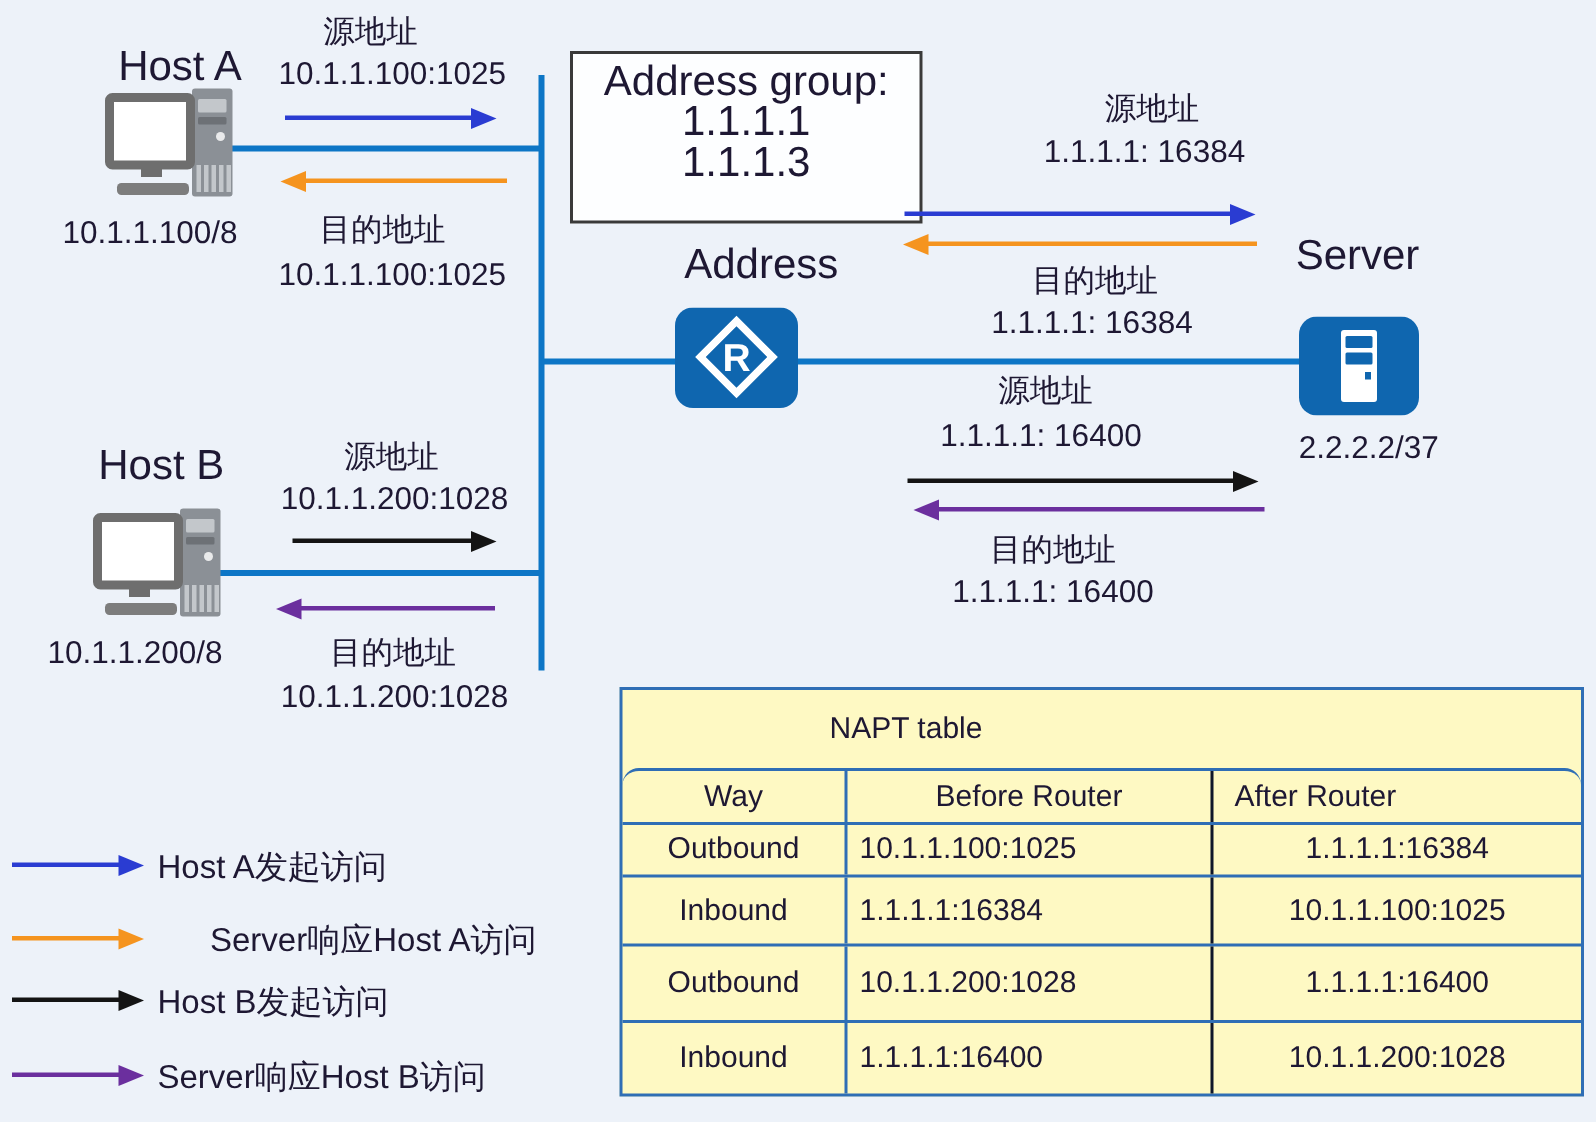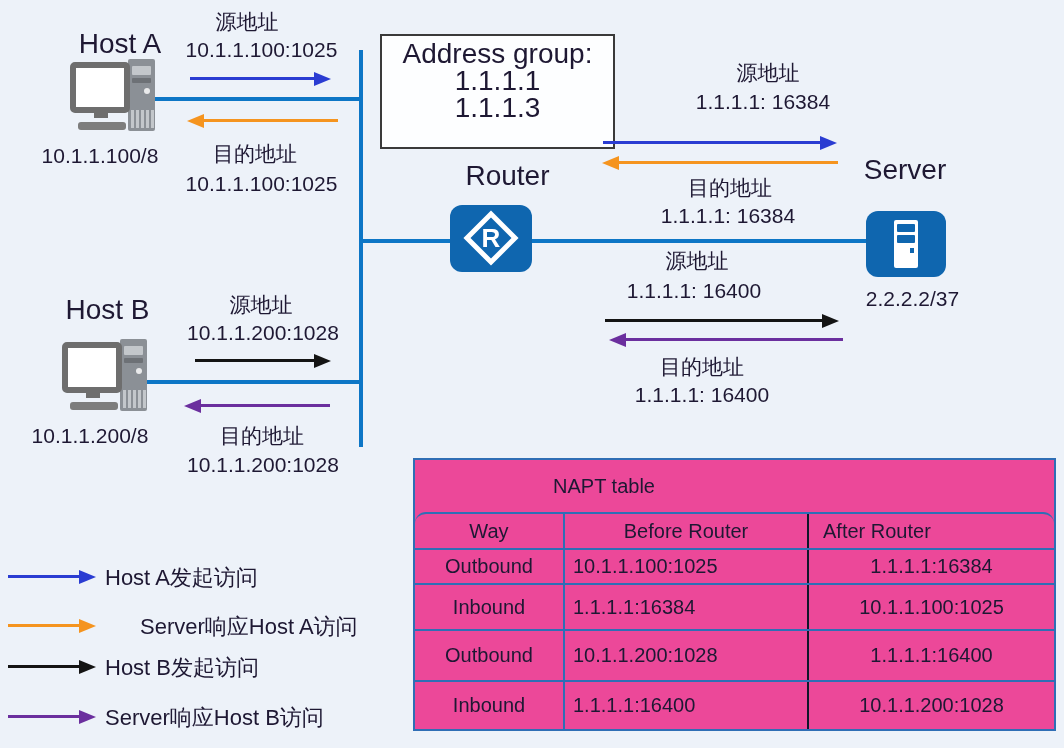--- a/index.html
+++ b/index.html
@@ -43,21 +43,21 @@
 
   
   .icon{position:absolute;}
 
   
   .legend-label{position:absolute;font-size:22px;white-space:nowrap;}
 
   
   .napt{
     position:absolute;left:413px;top:458px;width:643px;
-    background:#ec4899;border:2px solid #2f6eb5;box-sizing:border-box;
+    background:#fef9c3;border:2px solid #2f6eb5;box-sizing:border-box;
     font-size:20px;
   }
   .napt-title-row{height:52px;display:flex;align-items:center;}
   .napt-title{width:378px;text-align:center;}
   .napt-row{display:flex;border-top:2px solid #2f6eb5;align-items:stretch;}
   .napt-row .cell{display:flex;align-items:center;box-sizing:border-box;}
   .c1{width:150px;border-right:2px solid #2f6eb5;justify-content:center;}
   .c2{width:244px;border-right:2px solid #0f172a;padding-left:8px;}
   .c3{flex:1;justify-content:center;}
   .hdr .c1{justify-content:center;}
@@ -102,21 +102,21 @@
   <div class="flow l c-orange" style="left:203px;top:119px;width:135px;"></div>
   <div class="txt ctr" style="left:185px;top:142px;width:140px;">目的地址</div>
   <div class="txt ctr" style="left:169px;top:172px;width:185px;">10.1.1.100:1025</div>
 
   <div class="addr-box">
     <div>Address group:</div>
     <div>1.1.1.1</div>
     <div>1.1.1.3</div>
   </div>
 
-  <div class="txt big ctr" style="left:455px;top:160px;width:105px;">Router</div>
+  <div class="txt big ctr" style="left:455px;top:160px;width:105px;">Address</div>
   <svg class="icon" style="left:450px;top:205px;" width="82" height="67" viewBox="0 0 82 67">
     <rect width="82" height="67" rx="12" fill="#0f66af"></rect>
     <rect x="24" y="16" width="34" height="34" transform="rotate(45 41 33)" fill="none" stroke="#ffffff" stroke-width="5"></rect>
     <text x="41" y="42" text-anchor="middle" font-size="26" font-weight="bold" fill="#ffffff" font-family="Liberation Sans, sans-serif">R</text>
   </svg>
 
   <div class="txt big ctr" style="left:860px;top:154px;width:90px;">Server</div>
   <svg class="icon" style="left:866px;top:211px;" width="80" height="66" viewBox="0 0 80 66">
     <rect width="80" height="66" rx="12" fill="#0f66af"></rect>
     <rect x="28" y="9" width="24" height="48" rx="2" fill="#ffffff"></rect>

